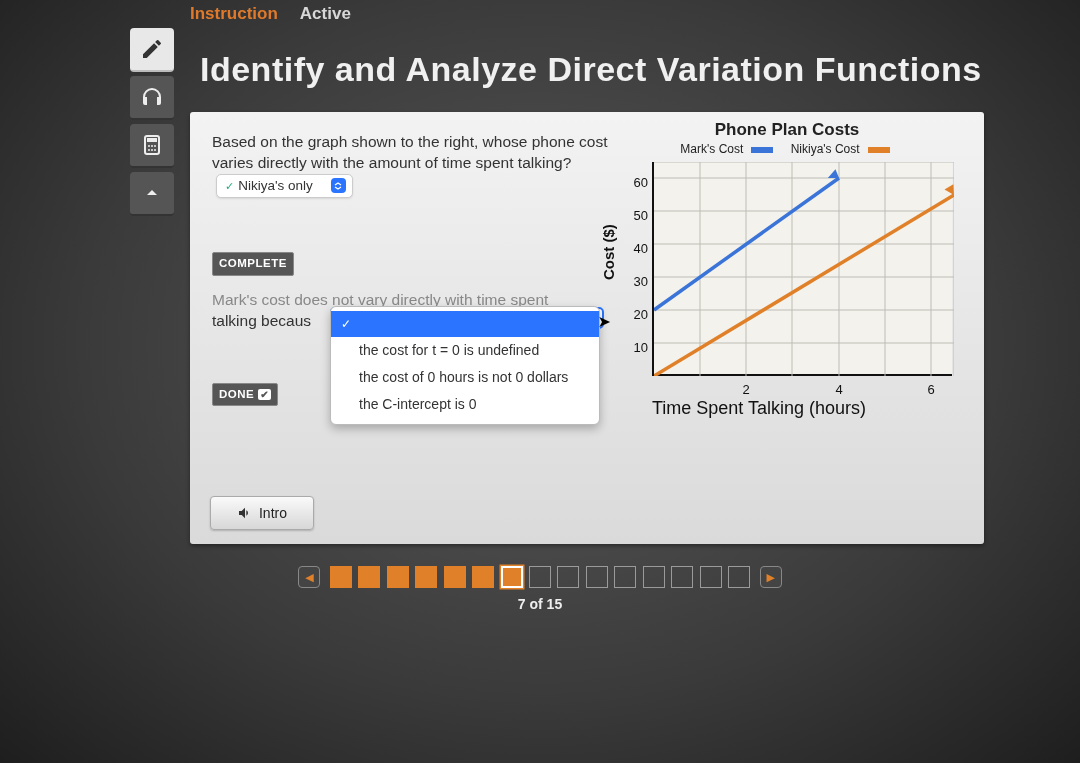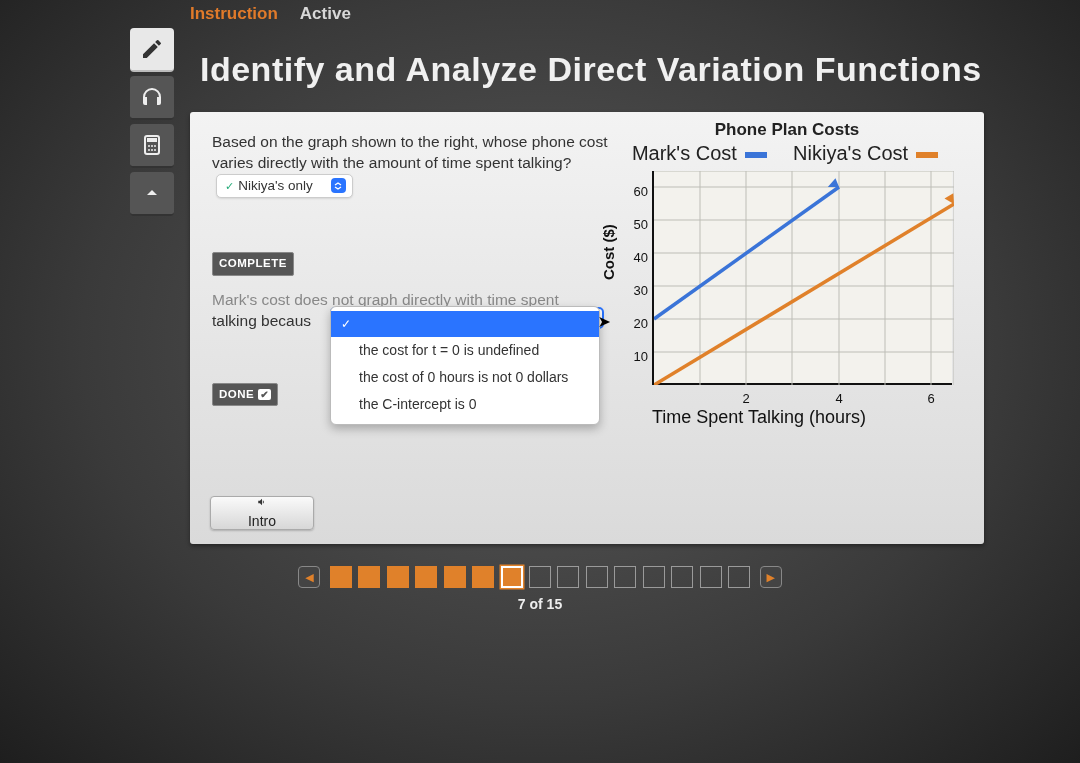--- a/index.html
+++ b/index.html
@@ -37,32 +37,32 @@
   .cutoff { color:#888; filter: blur(0.3px);}
   .dropdown { position:absolute; left:118px; top:16px; width:270px; background:#fff; border:1px solid #bbb; border-radius:6px; box-shadow:0 4px 10px rgba(0,0,0,.25); font-size:14px; padding:4px 0 6px 0; z-index:5;}
   .dd-sel { background:#2a74ff; color:#fff; padding:4px 10px; display:flex; align-items:center;}
   .dd-sel .chk2 { margin-right:8px; font-size:12px;}
   .dd-opt { padding:4px 20px 4px 28px; color:#333; }
   .dd-cursor { position:absolute; right:-12px; top:4px; font-size:16px; color:#000;}
   .sel-outline { position:absolute; left:118px; top:-4px; width:274px; height:22px; border:2px solid #2a74ff; border-radius:5px; background:#fff;}
 
   .chart-area { position:absolute; right:14px; top:8px; width:366px; height:320px; }
   .chart-title { text-align:center; font-weight:bold; font-size:17px; color:#222; }
-  .legend { text-align:center; font-size:20px; color:#222; margin-top:2px; }
+  .legend { text-align:center; font-size:12px; color:#222; margin-top:2px; }
   .leg-swatch { display:inline-block; width:22px; height:6px; vertical-align:middle; margin:0 4px 0 8px;}
   .sw-mark { background:#3a74d8; }
   .sw-nik  { background:#e0812a; }
   .ylab { position:absolute; left:-4px; top:160px; transform:rotate(-90deg); transform-origin:left top; font-weight:bold; font-size:15px; color:#111;}
   .xlab { text-align:left; font-weight:normal; font-size:18px; color:#111; margin-top:4px;}
   .plot { position:relative; width:300px; height:214px; margin-left:48px; margin-top:6px; background:#f3f2ed; border-left:2.5px solid #111; border-bottom:2.5px solid #111;}
   .grid line { stroke:#bdbdb6; stroke-width:1;}
   .ytick { position:absolute; right:304px; font-size:13px; color:#111; transform:translateY(50%);}
   .xtick { position:absolute; top:220px; font-size:13px; color:#111; transform:translateX(-50%);}
 
-  .intro-btn { position:absolute; left:20px; bottom:14px; width:104px; height:34px; background:linear-gradient(#fafafa,#d7d7d7); border:1px solid #aaa; border-radius:4px; display:flex; align-items:center; justify-content:center; gap:6px; font-size:14px; color:#222; font-weight:500; box-shadow:0 1px 2px rgba(0,0,0,.2);flex-direction:column;}
+  .intro-btn { position:absolute; left:20px; bottom:14px; width:104px; height:34px; background:linear-gradient(#fafafa,#d7d7d7); border:1px solid #aaa; border-radius:4px; display:flex; align-items:center; justify-content:center; gap:6px; font-size:14px; color:#222; font-weight:500; box-shadow:0 1px 2px rgba(0,0,0,.2);}
   .intro-btn svg { width:16px; height:16px;}
 
   .pager { position:absolute; left:0; width:1080px; top:566px; text-align:center;}
   .pg-btn { display:inline-flex; width:22px; height:22px; border:1px solid #888; border-radius:4px; background:#444; color:#e0812a; align-items:center; justify-content:center; font-size:11px; vertical-align:middle; margin:0 4px;}
   .pg-cell { display:inline-block; width:22px; height:22px; border:1.5px solid #e0812a; margin:0 1px; vertical-align:middle;}
   .pg-cell.done { background:#e0812a;}
   .pg-cell.done.current { border:2px solid #fff; box-shadow:0 0 0 1.5px #e0812a; background:#e0812a;}
   .pg-cell.gray { border-color:#9a9a9a;}
   .pg-text { color:#eee; font-size:14px; font-weight:bold; margin-top:8px;}
 </style>
@@ -120,21 +120,21 @@
             <svg width="10" height="10" viewBox="0 0 10 10">
                 <path d="M2 4l3-2 3 2M2 6l3 2 3-2" stroke="#fff" stroke-width="1.3" fill="none"></path>
               </svg>
           </span>
         </span>
       </div>
       <div class="row-spacer"></div>
       <span class="badge">COMPLETE</span>
 
       <div class="q2line">
-        <div><span class="cutoff">Mark's cost does not graph directly with time spent</span></div>
+        <div><span class="cutoff">Mark's cost does not vary directly with time spent</span></div>
         <div style="position:relative; height:22px;">
           <span>talking becaus</span>
           <span class="sel-outline"></span>
         </div>
         <div style="margin-top:6px;">
           <span class="badge done">
             <span>DONE</span><span class="chk">✔</span>
           </span>
         </div>
 

